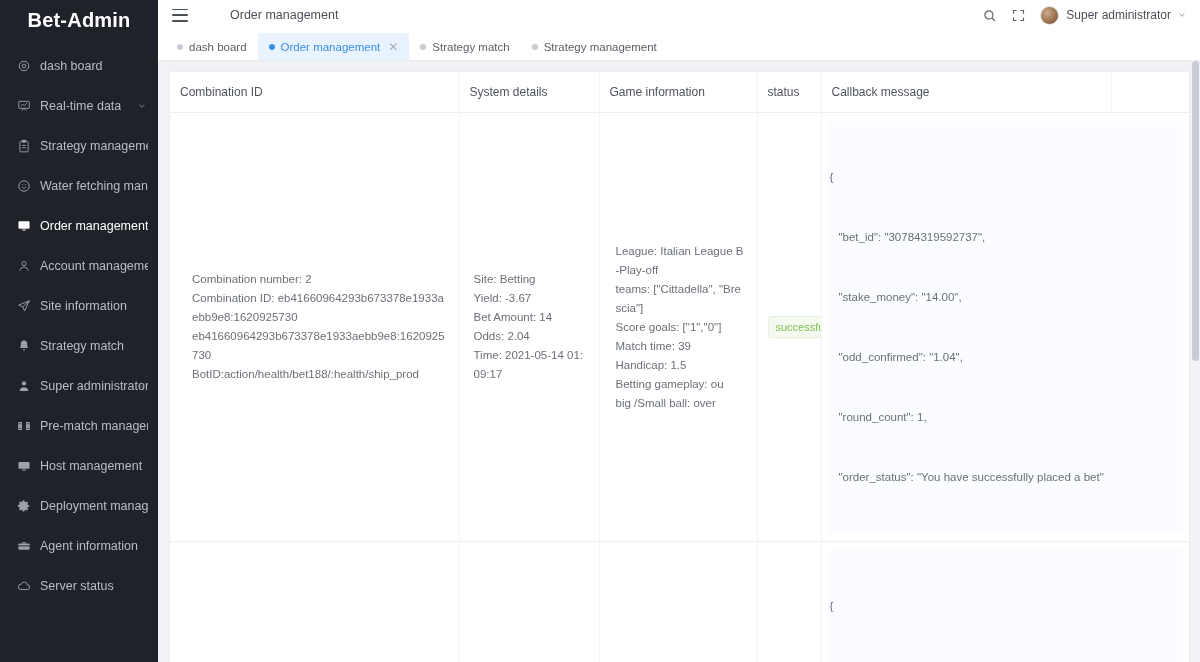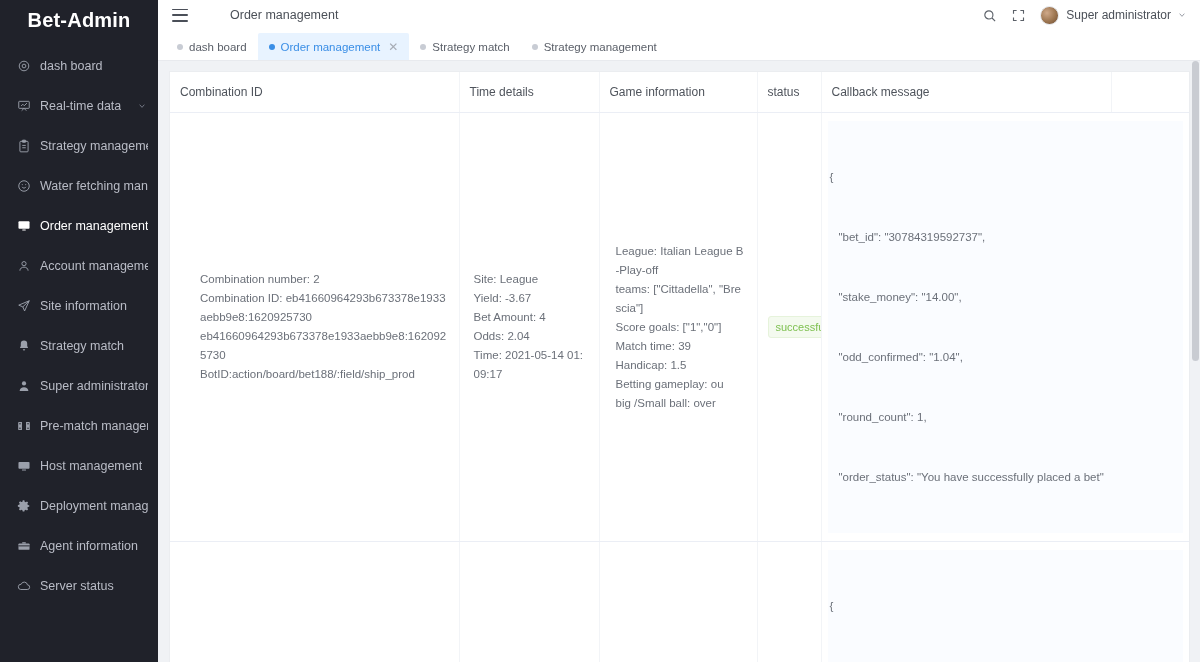--- a/index.html
+++ b/index.html
@@ -106,21 +106,21 @@
   thead th { border-right: 1px solid #f2f4f7; margin-top: 45px; }
   thead th:last-child, tbody td:last-child { border-right: none; }
   .col-cid   { width: 289px; }
   .col-odet  { width: 140px; }
   .col-ginfo { width: 158px; }
   .col-stat  { width: 64px; }
   .col-cb    { width: 290px; }
   .col-tail  { width: auto; }
 
   .cell-line { display: block; }
-  .cell-cid  { padding-left: 24px; }
+  .cell-cid  { padding-left: 16px; }
   .cell-cid .indent { padding-left: 6px; }
   .cell-odet .indent { padding-left: 4px; }
   .cell-ginfo .indent { padding-left: 6px; }
 
   .badge {
     display: inline-block; padding: 2px 7px; font-size: 11px;
     color: #7ec050; background: #f4faef; border: 1px solid #e6f3db;
     border-radius: 3px; line-height: 16px; white-space: nowrap;
   }
   .td-status { text-align: left; }
@@ -376,40 +376,40 @@
             <col class="col-cid">
               <col class="col-odet">
               <col class="col-ginfo">
             <col class="col-stat">
               <col class="col-cb">
               <col class="col-tail">
           </colgroup>
           <thead>
             <tr>
               <th>Combination ID</th>
-              <th>Time details</th>
+              <th>System details</th>
               <th>Game information</th>
               <th>status</th>
               <th>Callback message</th>
               <th></th>
             </tr>
           </thead>
           <tbody>
 
             <tr class="r1">
               <td class="cell-cid">
                 <span class="cell-line indent">Combination number: 2</span>
                 <span class="cell-line indent">Combination ID: eb41660964293b673378e1933aebb9e8:1620925730</span>
                 <span class="cell-line indent">eb41660964293b673378e1933aebb9e8:1620925730</span>
-                <span class="cell-line indent">BotID:action/board/bet188/:field/ship_prod</span>
+                <span class="cell-line indent">BotID:action/health/bet188/:health/ship_prod</span>
               </td>
               <td class="cell-odet">
-                <span class="cell-line indent">Site: League</span>
+                <span class="cell-line indent">Site: Betting</span>
                 <span class="cell-line indent">Yield: -3.67</span>
-                <span class="cell-line indent">Bet Amount: 4</span>
+                <span class="cell-line indent">Bet Amount: 14</span>
                 <span class="cell-line indent">Odds: 2.04</span>
                 <span class="cell-line indent">Time: 2021-05-14 01:09:17</span>
               </td>
               <td class="cell-ginfo">
                 <span class="cell-line indent">League: Italian League B-Play-off</span>
                 <span class="cell-line indent">teams: ["Cittadella", "Brescia"]</span>
                 <span class="cell-line indent">Score goals: ["1","0"]</span>
                 <span class="cell-line indent">Match time: 39</span>
                 <span class="cell-line indent">Handicap: 1.5</span>
                 <span class="cell-line indent">Betting gameplay: ou</span>

